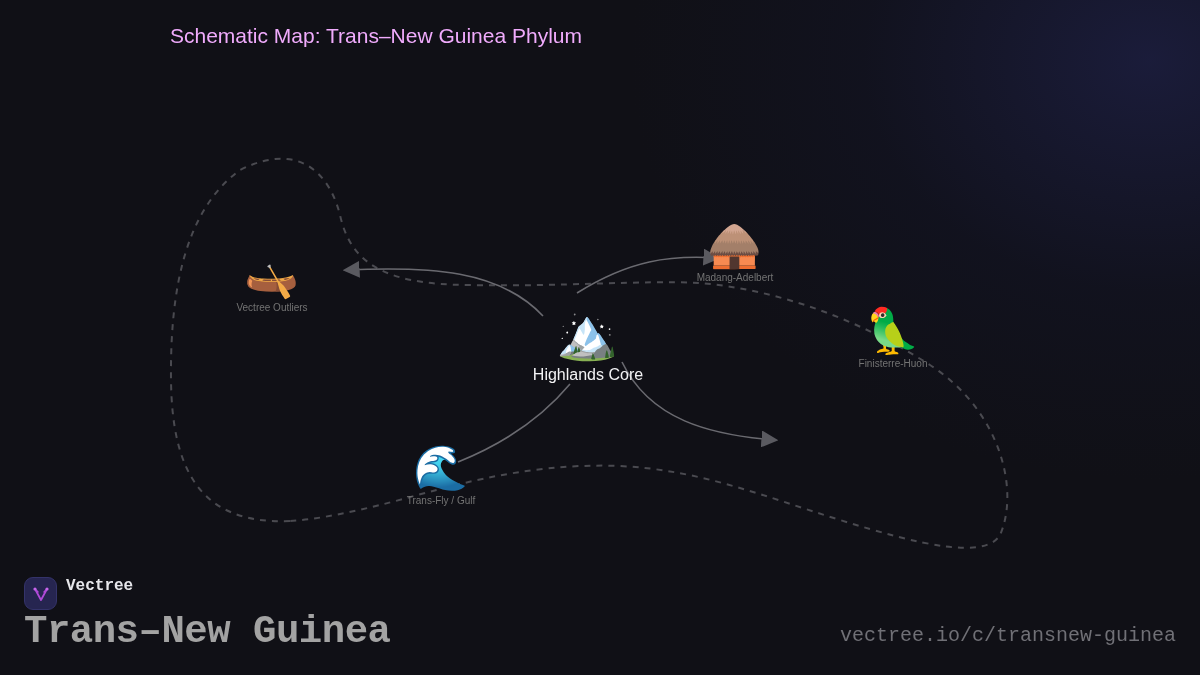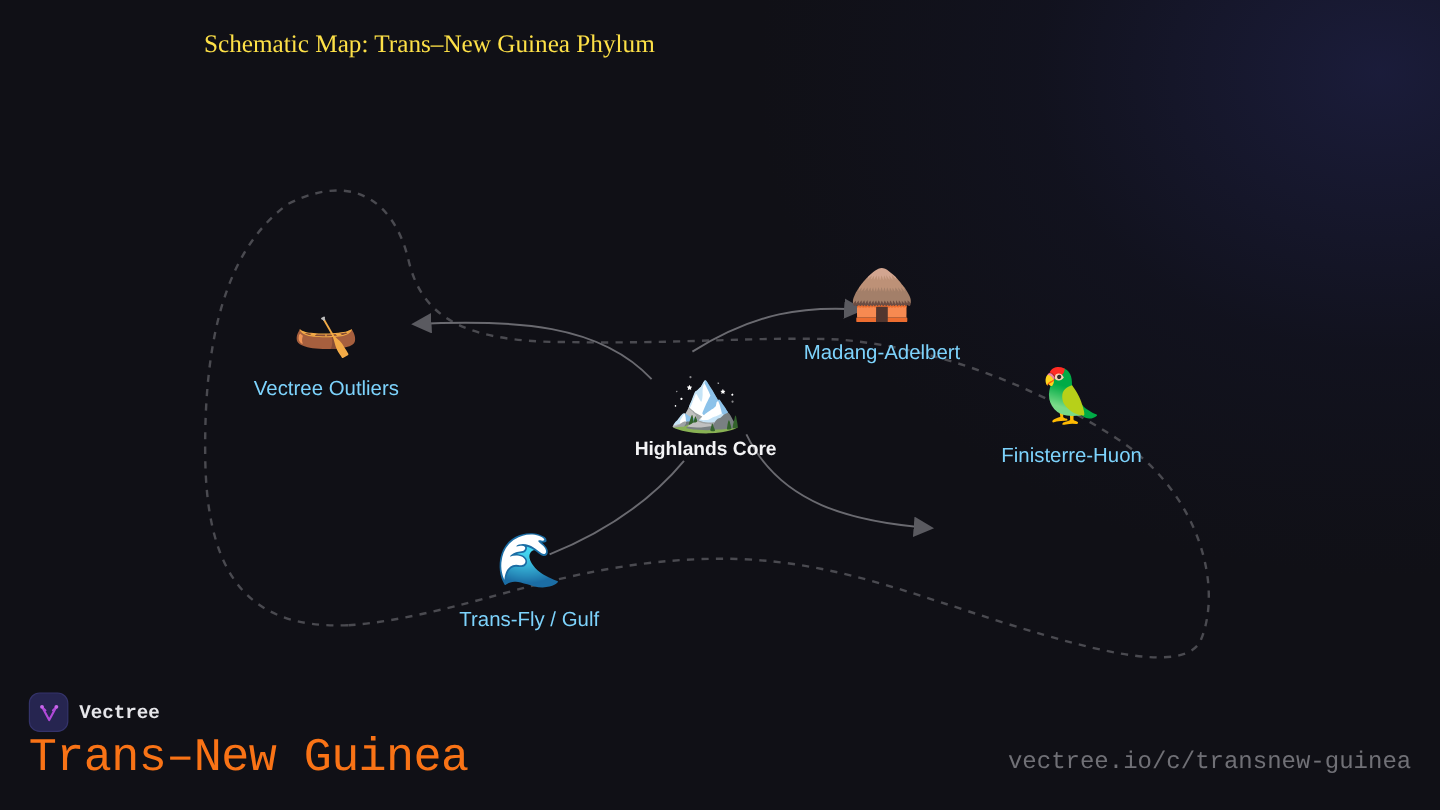--- a/index.html
+++ b/index.html
@@ -9,38 +9,38 @@
       font-family: "Liberation Sans", sans-serif;
     }
     .bg-glow {
       position: absolute; inset: 0;
       background:
         radial-gradient(ellipse 520px 420px at 1150px 60px, rgba(30,32,70,0.75), rgba(20,22,45,0.35) 55%, rgba(16,16,22,0) 100%);
       pointer-events: none;
     }
     .title {
       position: absolute; left: 170px; top: 24px;
-      font-family: Liberation Serif, serif; font-size: 21px; color: #fde047;
+      font-family: Liberation Sans, sans-serif; font-size: 21px; color: #f0abfc;
       white-space: nowrap;
     }
     svg.links { position: absolute; left: 0; top: 0; }
     .node { position: absolute; transform: translate(-50%, 0); text-align: center; white-space: nowrap; }
     .node .emoji { font-size: 44px; line-height: 50px; display: block; font-family: "DejaVu Sans", sans-serif; }
-    .node .label { display: block; font-size: 17px; color: #7dd3fc; margin-top: 14px; }
+    .node .label { display: block; font-size: 10px; color: #737373; margin-top: 2px; }
     .node.core .emoji { font-size: 50px; line-height: 56px; }
-    .node.core .label { font-size: 16px; font-weight: bold; color: #f3f3f5; margin-top: 4px; }
-    .brand { position: absolute; left: 24px; top: 577px; display: flex; align-items: center; gap: 9px; }
+    .node.core .label { font-size: 16px; font-weight: normal; color: #f3f3f5; margin-top: 4px; }
+    .brand { position: absolute; left: 24px; top: 577px; display: flex; align-items: flex-start; gap: 9px; }
     .brand-logo {
       width: 33px; height: 33px; border-radius: 9px; background: #262550;
       border: 1px solid #34336a; box-sizing: border-box; display: flex; align-items: center; justify-content: center;
     }
     .brand-name { font-family: "Liberation Mono", monospace; font-weight: bold; font-size: 16px; color: #e6e6ea; }
     .big-title {
       position: absolute; left: 24px; top: 610px;
-      font-family: "Liberation Mono", monospace; font-weight: normal; font-size: 39px; color: #f97316;
+      font-family: "Liberation Mono", monospace; font-weight: bold; font-size: 39px; color: #a3a3a3;
       letter-spacing: -0.5px; white-space: nowrap; text-align: right;
     }
     .url {
       position: absolute; right: 24px; top: 624px;
       font-family: "Liberation Mono", monospace; font-size: 20px; color: #707076;
     }
   </style>
 </head>
 <body>
 

